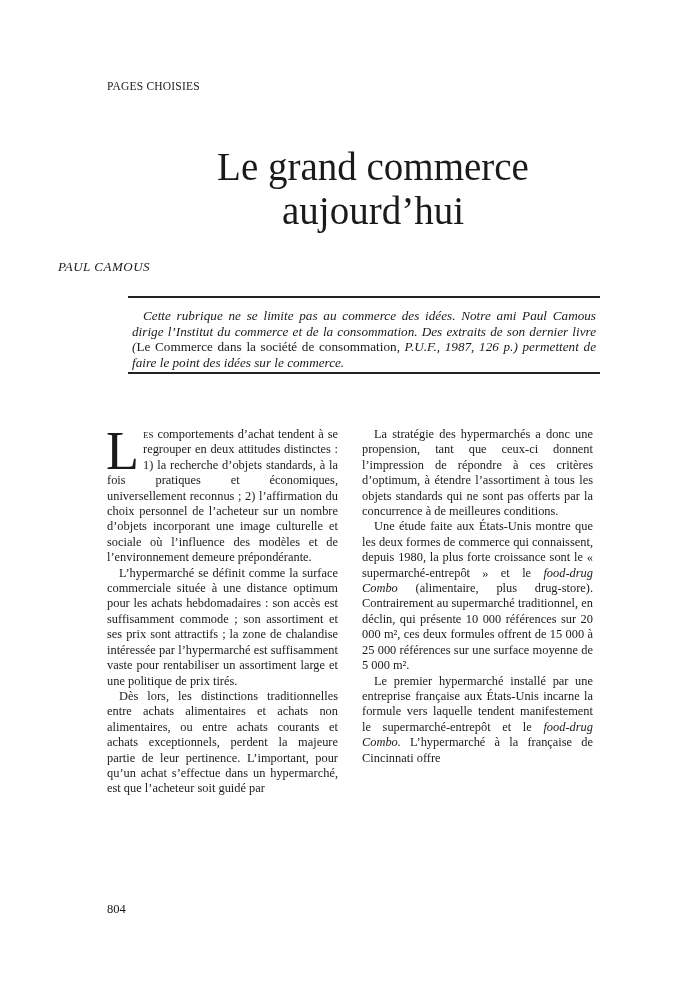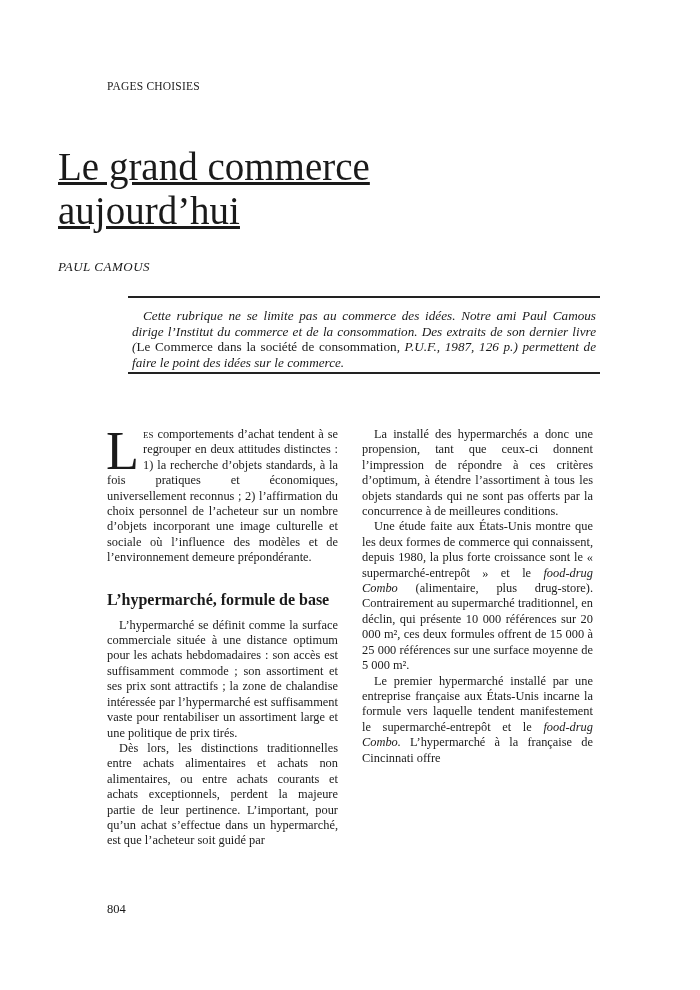--- a/index.html
+++ b/index.html
@@ -1,19 +1,19 @@
 <!DOCTYPE html>
 <html><head>
 <meta charset="utf-8">
 <style>
   html, body { margin:0; padding:0; background:#ffffff; }
   body { width:700px; height:990px; position:relative; overflow:hidden;
          font-family:"Liberation Serif","DejaVu Serif",serif; color:#1a1a1a; }
   .section { position:absolute; left:107px; top:80px; font-size:11.5px; letter-spacing:0.2px; }
-  .title { position:absolute; left:0; width:688px; top:145px; text-align:left; font-size:39px; line-height:44px; padding-left:58px; box-sizing:border-box;text-decoration:underline; }
+  .title { position:absolute; left:0; width:688px; top:145px; text-align:center; font-size:39px; line-height:44px; padding-left:58px; box-sizing:border-box; }
   .author { position:absolute; left:0; width:700px; top:259px; font-size:13px; font-style:italic; padding-left:58px; box-sizing:border-box; letter-spacing:0.5px; }
   .rule { position:absolute; left:128px; width:472px; height:2px; background:#222; }
   .intro { position:absolute; left:128px; width:472px; top:304px; font-size:13.2px; line-height:15.6px; font-style:italic; text-align:justify; }
   .intro .up { font-style:normal; }
   .intro p { margin:4px; text-indent:11px; }
   .col { position:absolute; width:231px; font-size:12.4px; line-height:15.4px; text-align:justify; hyphens:none; }
   .col p { margin:0; text-indent:12px; }
   .col p.noind { text-indent:0; }
   .col1 { left:107px; top:427px; }
   .col2 { left:362px; top:427px; }
@@ -36,24 +36,23 @@
 <div class="author">PAUL CAMOUS</div>
 
 <div class="rule" style="top:296px;"></div>
 <div class="intro">
   <p><span>Cette rubrique ne se limite pas au commerce des idées. Notre ami Paul Camous dirige l’Institut du commerce et de la consommation. Des extraits de son dernier livre (</span><span class="up">Le Commerce dans la société de consommation,</span><span> P.U.F., 1987, 126 p.) permettent de faire le point des idées sur le commerce.</span></p>
 </div>
 <div class="rule" style="top:372px;"></div>
 
 <div class="col col1">
   <p class="noind"><span class="dropcap">L</span><span class="sc">es</span><span> comportements d’achat tendent à se regrouper en deux attitudes distinctes : 1) la recherche d’objets standards, à la fois pratiques et économiques, universellement reconnus ; 2) l’affirmation du choix personnel de l’acheteur sur un nombre d’objets incorporant une image culturelle et sociale où l’influence des modèles et de l’environnement demeure prépondérante.</span></p>
-  <h2 class="sub">L’hypermarché, formule de base</h2>
   <p>L’hypermarché se définit comme la surface commerciale située à une distance optimum pour les achats hebdomadaires : son accès est suffisamment commode ; son assortiment et ses prix sont attractifs ; la zone de chalandise intéressée par l’hypermarché est suffisamment vaste pour rentabiliser un assortiment large et une politique de prix tirés.</p>
   <p>Dès lors, les distinctions traditionnelles entre achats alimentaires et achats non alimentaires, ou entre achats courants et achats exceptionnels, perdent la majeure partie de leur pertinence. L’important, pour qu’un achat s’effectue dans un hypermarché, est que l’acheteur soit guidé par</p>
 </div>
 
 <div class="col col2">
-  <p>La installé des hypermarchés a donc une propension, tant que ceux-ci donnent l’impression de répondre à ces critères d’optimum, à étendre l’assortiment à tous les objets standards qui ne sont pas offerts par la concurrence à de meilleures conditions.</p>
+  <p>La stratégie des hypermarchés a donc une propension, tant que ceux-ci donnent l’impression de répondre à ces critères d’optimum, à étendre l’assortiment à tous les objets standards qui ne sont pas offerts par la concurrence à de meilleures conditions.</p>
   <p><span>Une étude faite aux États-Unis montre que les deux formes de commerce qui connaissent, depuis 1980, la plus forte croissance sont le « supermarché-entrepôt » et le </span><i>food-drug Combo</i><span> (alimentaire, plus drug-store). Contrairement au supermarché traditionnel, en déclin, qui présente 10 000 références sur 20 000 m², ces deux formules offrent de 15 000 à 25 000 références sur une surface moyenne de 5 000 m².</span></p>
   <p><span>Le premier hypermarché installé par une entreprise française aux États-Unis incarne la formule vers laquelle tendent manifestement le supermarché-entrepôt et le </span><i>food-drug Combo.</i><span> L’hypermarché à la française de Cincinnati offre</span></p>
 </div>
 
 <div class="pagenum">804</div>
 
 </body></html>

